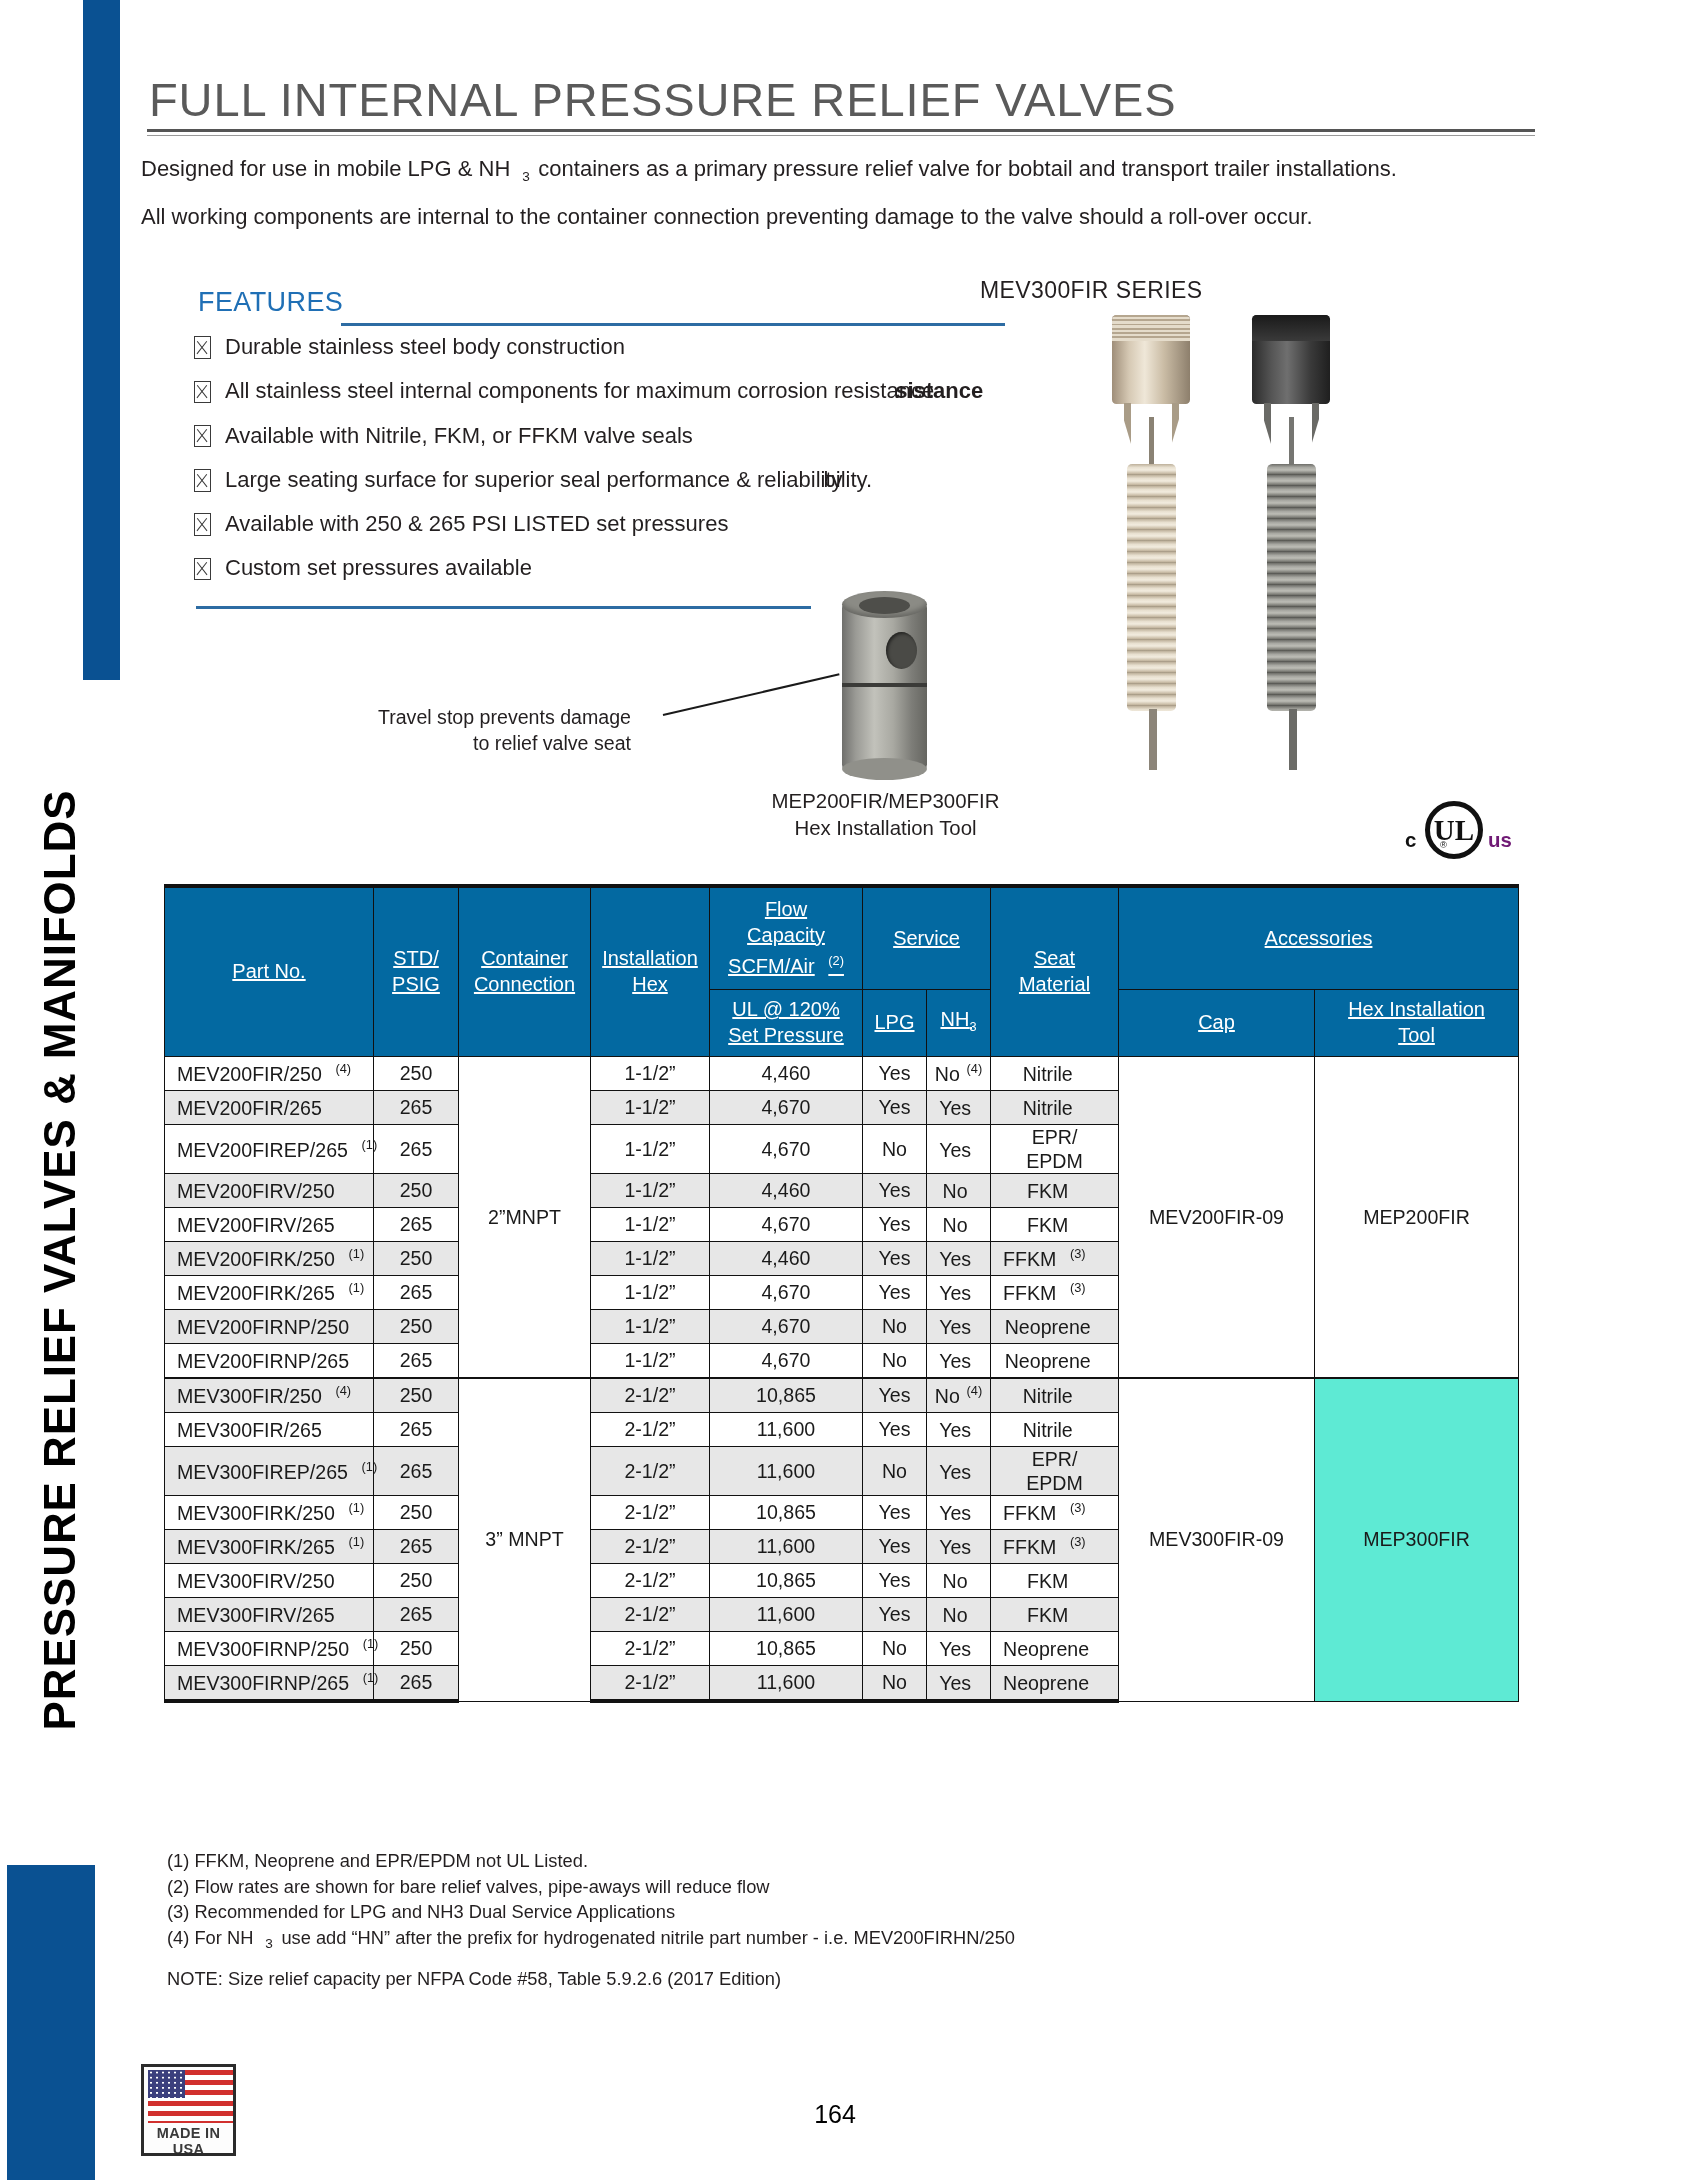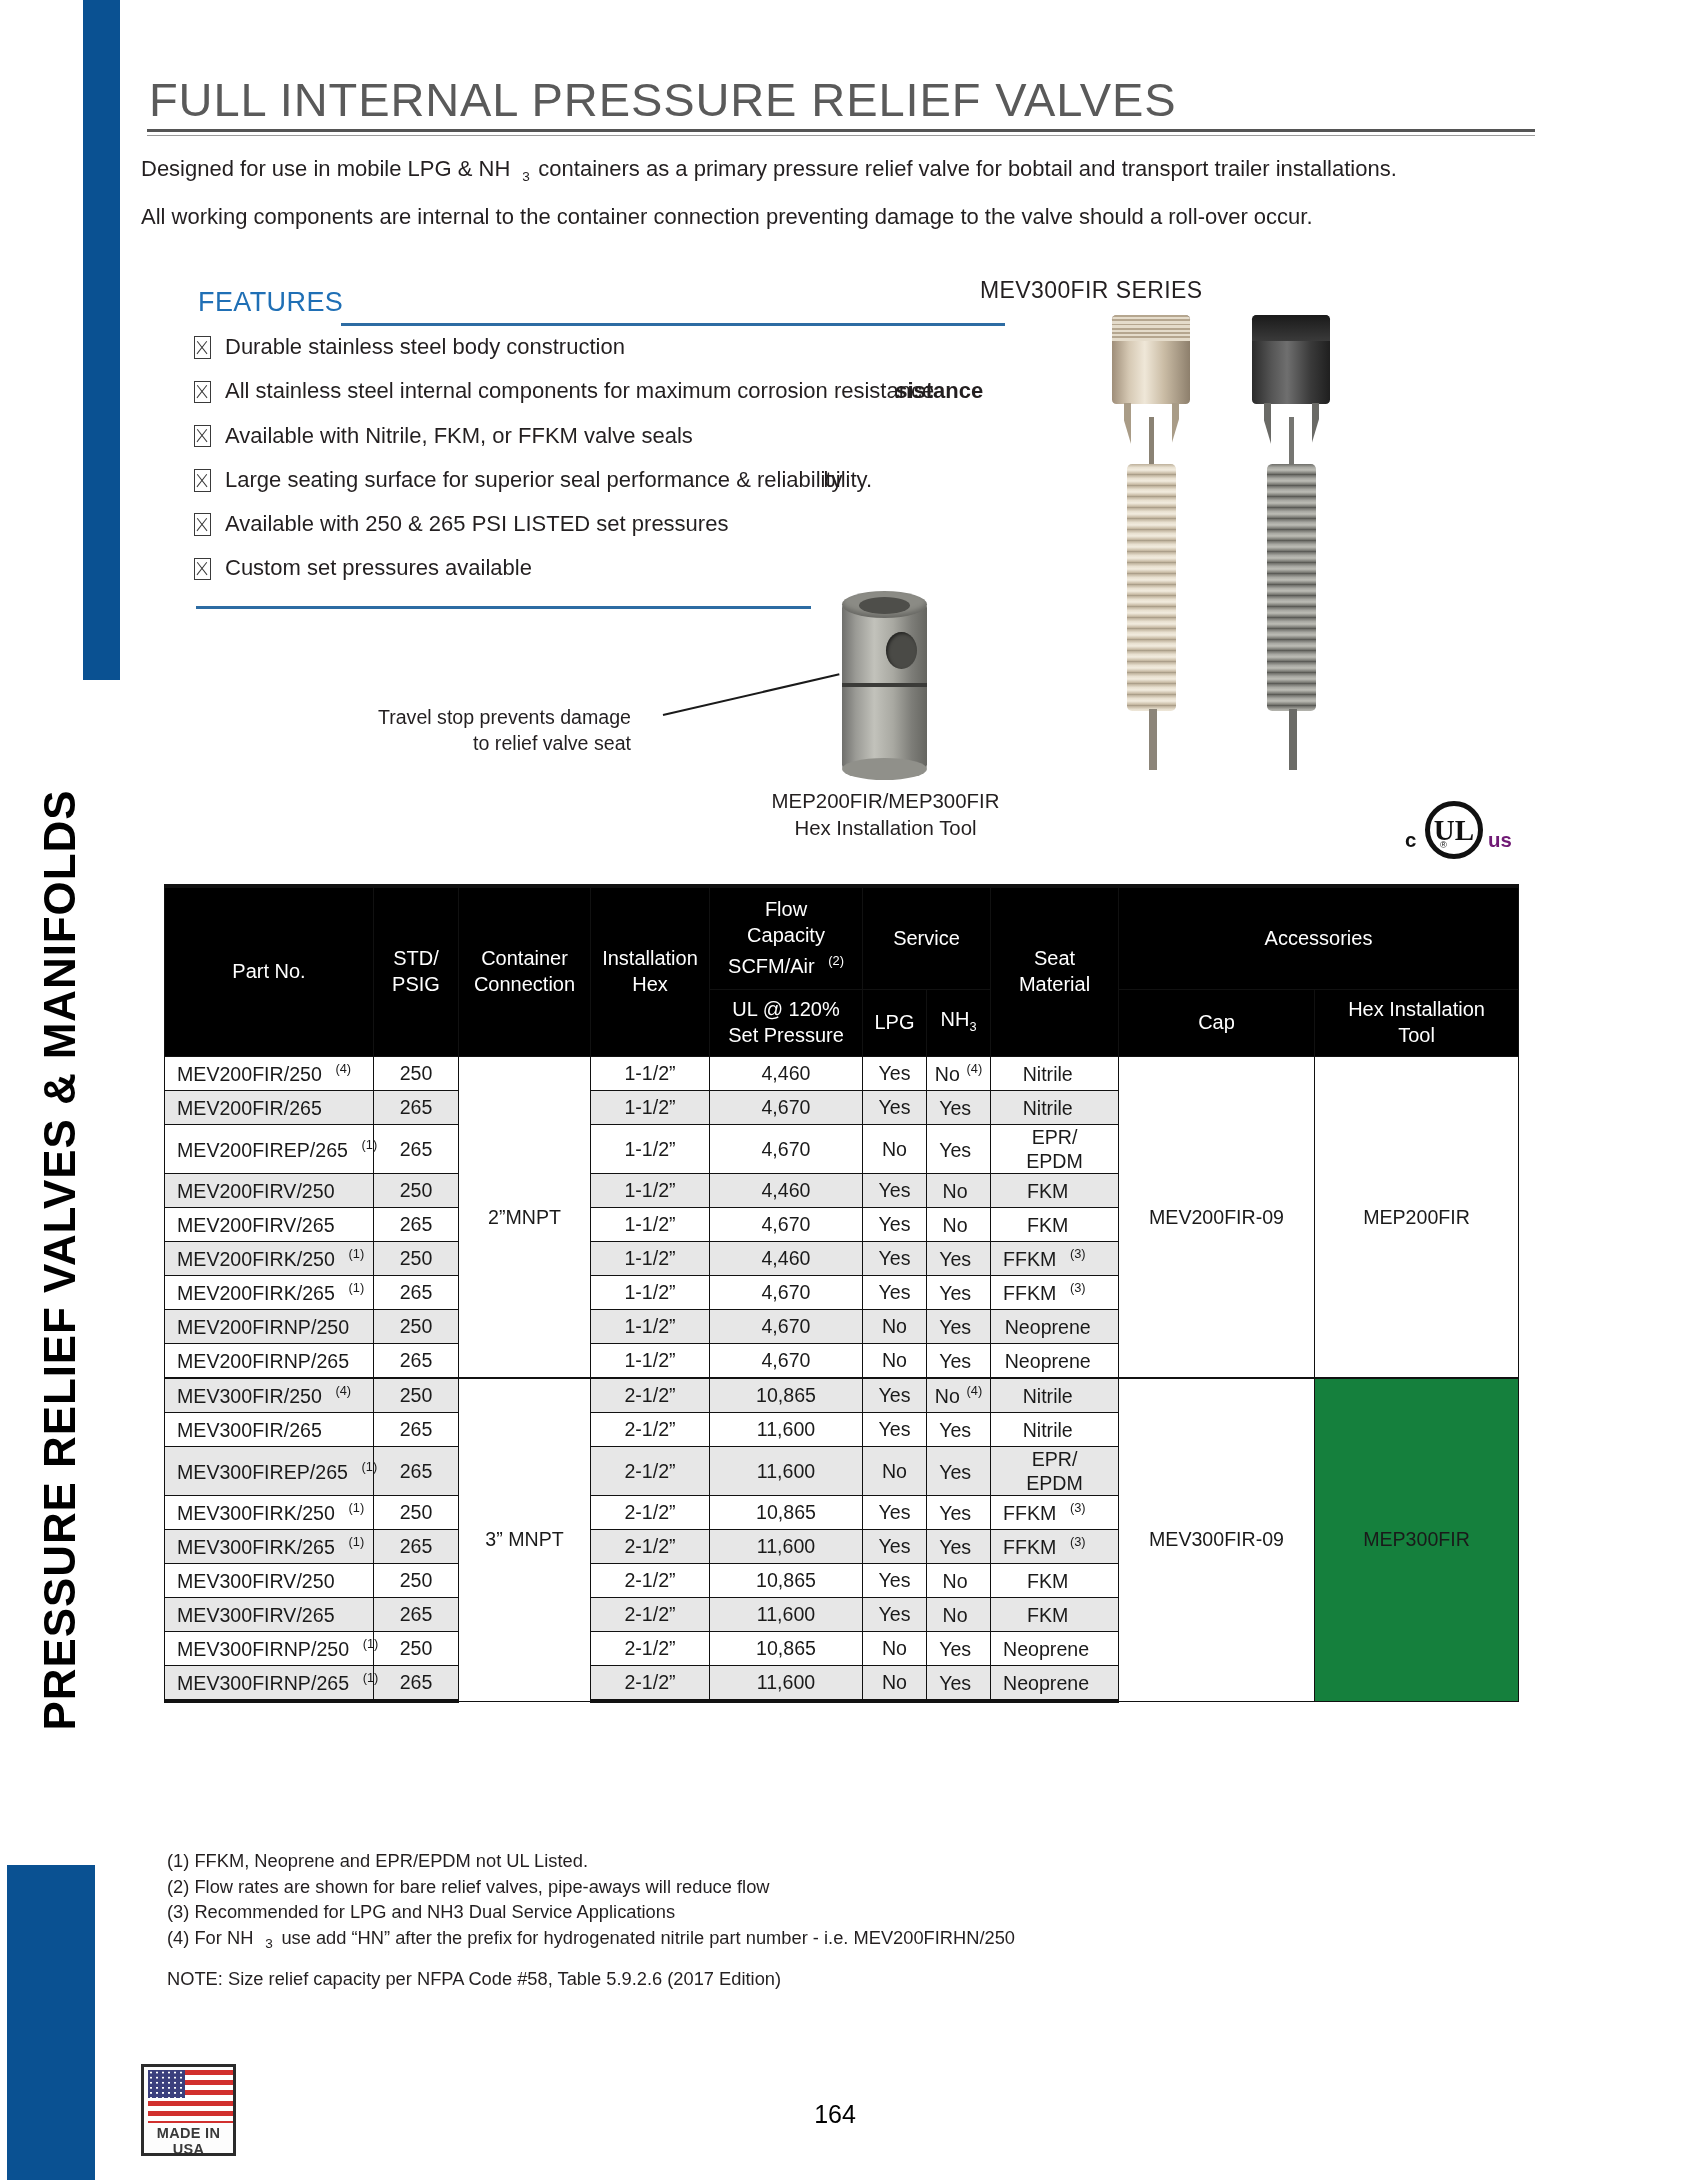--- a/index.html
+++ b/index.html
@@ -375,25 +375,26 @@
     font-size: 19px;
     color: #1a1a1a;
   }
   .spec-table th, .spec-table td {
     border: 1.7px solid #111;
     padding: 0;
     text-align: center;
     vertical-align: middle;
   }
   .spec-table thead th {
-    background: #000000;
+    background: #0369a1;
     color: #ffffff;
     font-weight: 400;
     font-size: 20px;
     line-height: 25.6px;
+    text-decoration: underline;
   }
   .spec-table tbody tr.alt td {
     background: #e7e7e7;
   }
   .spec-table tbody td {
     height: 33px;
     font-size: 19.6px;
   }
   .cell-part {
     text-align: left !important;
@@ -730,21 +731,21 @@
       <tr class="alt grp-border-top">
         <td class="cell-part"><span>MEV300FIR/250</span><span class="fnote">(4)</span></td>
         <td>250</td>
         <td rowspan="9" style="background:#ffffff">3” MNPT</td>
         <td>2-1/2”</td>
         <td>10,865</td>
         <td>Yes</td>
         <td><span>No</span><span class="fnote-tight">(4)</span></td>
         <td><span>Nitrile</span><span class="fnote"></span></td>
         <td rowspan="9" style="background:#ffffff">MEV300FIR-09</td>
-        <td rowspan="9" style="background:#15803d">MEP300FIR</td>
+        <td rowspan="9" style="background:#5eead4">MEP300FIR</td>
       </tr>
       <tr>
         <td class="cell-part"><span>MEV300FIR/265</span><span class="fnote"></span></td>
         <td>265</td>
         <td>2-1/2”</td>
         <td>11,600</td>
         <td>Yes</td>
         <td><span>Yes</span><span class="fnote-tight"></span></td>
         <td><span>Nitrile</span><span class="fnote"></span></td>
       </tr>

